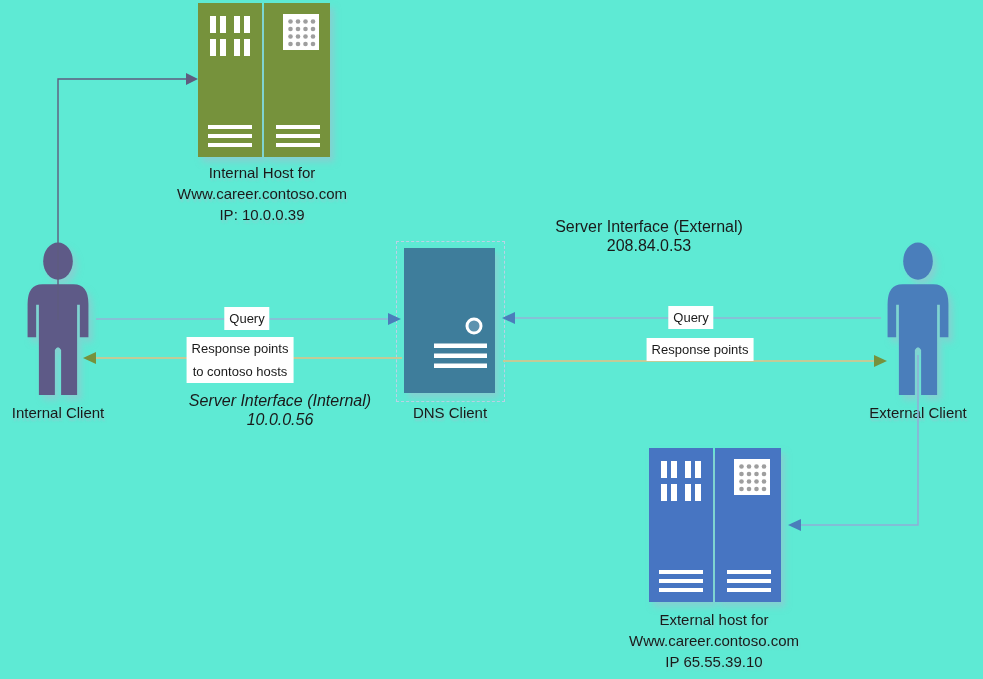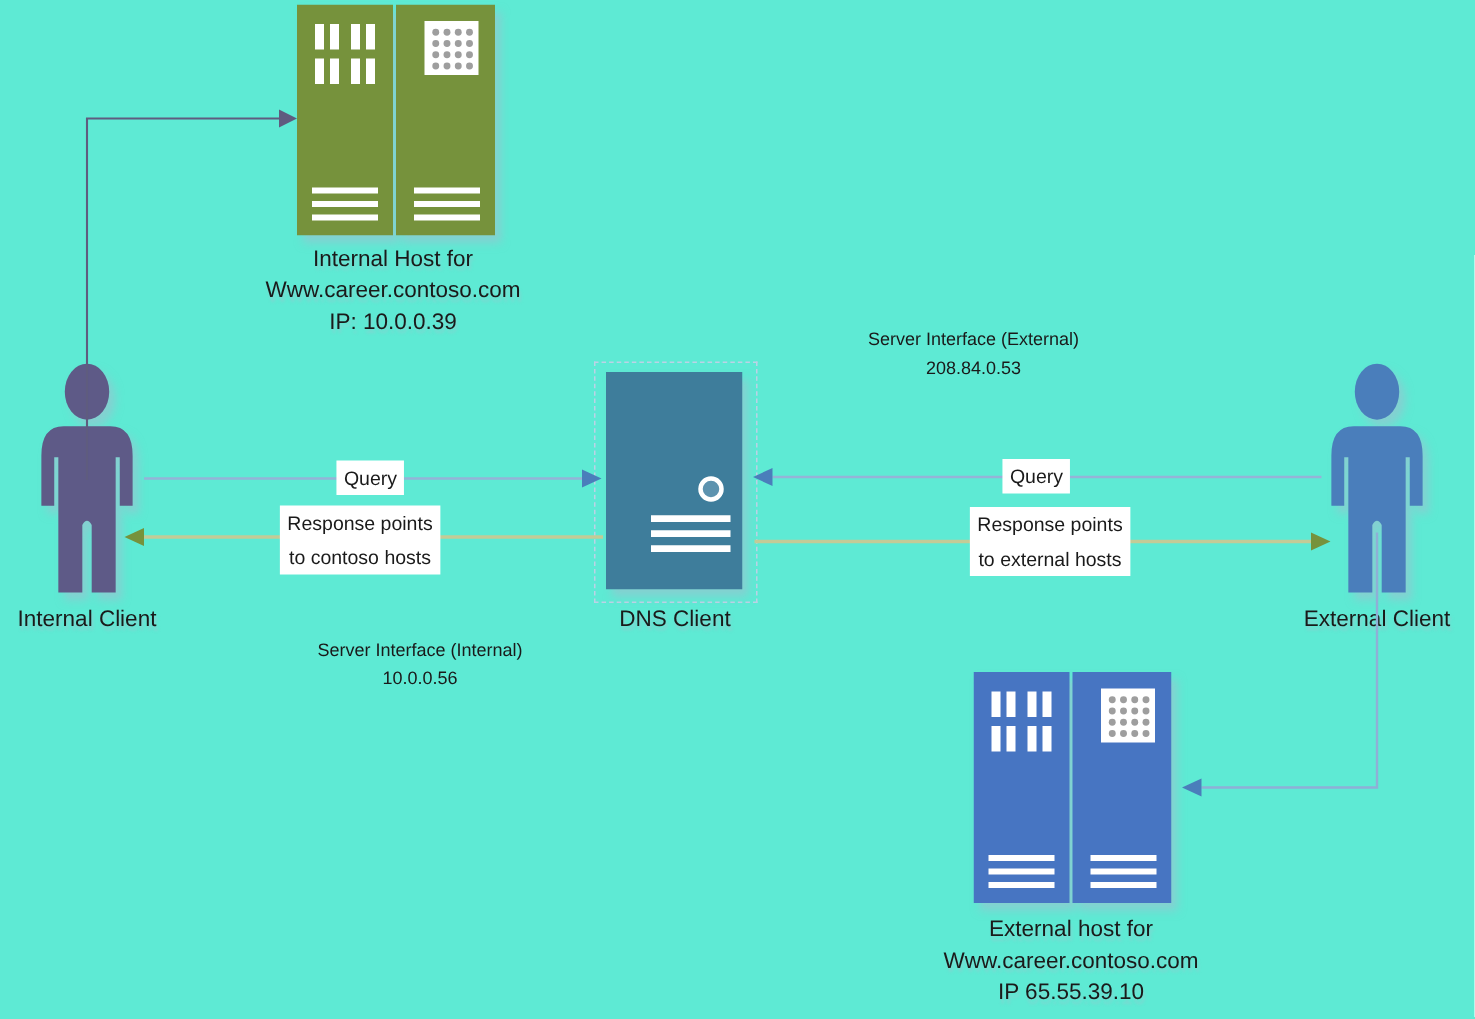--- a/index.html
+++ b/index.html
@@ -3,21 +3,21 @@
 <meta charset="utf-8">
 <style>
   html,body{margin:0;padding:0;background:#fff;}
   .canvas{position:relative;width:983px;height:679px;background:#5eead4;overflow:hidden;
           font-family:"Liberation Sans",sans-serif;color:#1a1a1a;}
   .icon{position:absolute;filter:drop-shadow(4px 5px 3px rgba(170,183,206,.50));}
   .lbl{position:absolute;transform:translateX(-50%);text-align:center;white-space:nowrap;}
   .node-label{font-weight:normal;font-size:15px;text-shadow:1px 3px 2px rgba(176,186,205,.5);}
   .caption{font-size:15px;line-height:21px;text-shadow:1px 3px 2px rgba(176,186,205,.38);}
   .flow-label{font-size:13px;line-height:23px;background:#fff;padding:0 5px;z-index:10;}
-  .iface-label{font-size:12px;line-height:19px;}
+  .iface-label{font-size:16px;line-height:19px;}
   .connectors{position:absolute;left:0;top:0;z-index:5;pointer-events:none;}
   .dns-selection{position:absolute;left:396px;top:241px;width:107px;height:159px;
                  border:1px dashed #bcd2e6;z-index:0;}
   
   .fill-purple{fill:#5E5A87;}
   .fill-blue{fill:#4A7EBB;}
   .panel-green{fill:#76923C;}
   .panel-blue{fill:#4775C2;}
   .dns-body{fill:#3E7D9B;}
   .white{fill:#ffffff;}
@@ -186,30 +186,29 @@
 
   <div class="lbl flow-label" style="left:691px;top:306px;">Query</div>
 
   <div class="lbl flow-label" style="left:240px;top:337px;">
     <div>Response points</div>
     <div>to contoso hosts</div>
   </div>
 
   <div class="lbl flow-label" style="left:700px;top:338px;">
     <div>Response points</div>
-    <div>to external hosts</div>
   </div>
 
   <div class="lbl node-label" style="left:58px;top:404px;">Internal Client</div>
 
   <div class="lbl node-label" style="left:450px;top:404px;">DNS Client</div>
 
   <div class="lbl node-label" style="left:918px;top:404px;text-align:right;">External Client</div>
 
-  <div class="lbl iface-label" style="left:280px;top:424px;">
+  <div class="lbl iface-label" style="left:280px;top:391px;font-style:italic;">
     <div>Server Interface (Internal)</div>
     <div>10.0.0.56</div>
   </div>
 
   <div class="lbl caption" style="left:714px;top:609px;">
     <div>External host for</div>
     <div>Www.career.contoso.com</div>
     <div>IP 65.55.39.10</div>
   </div>
 

